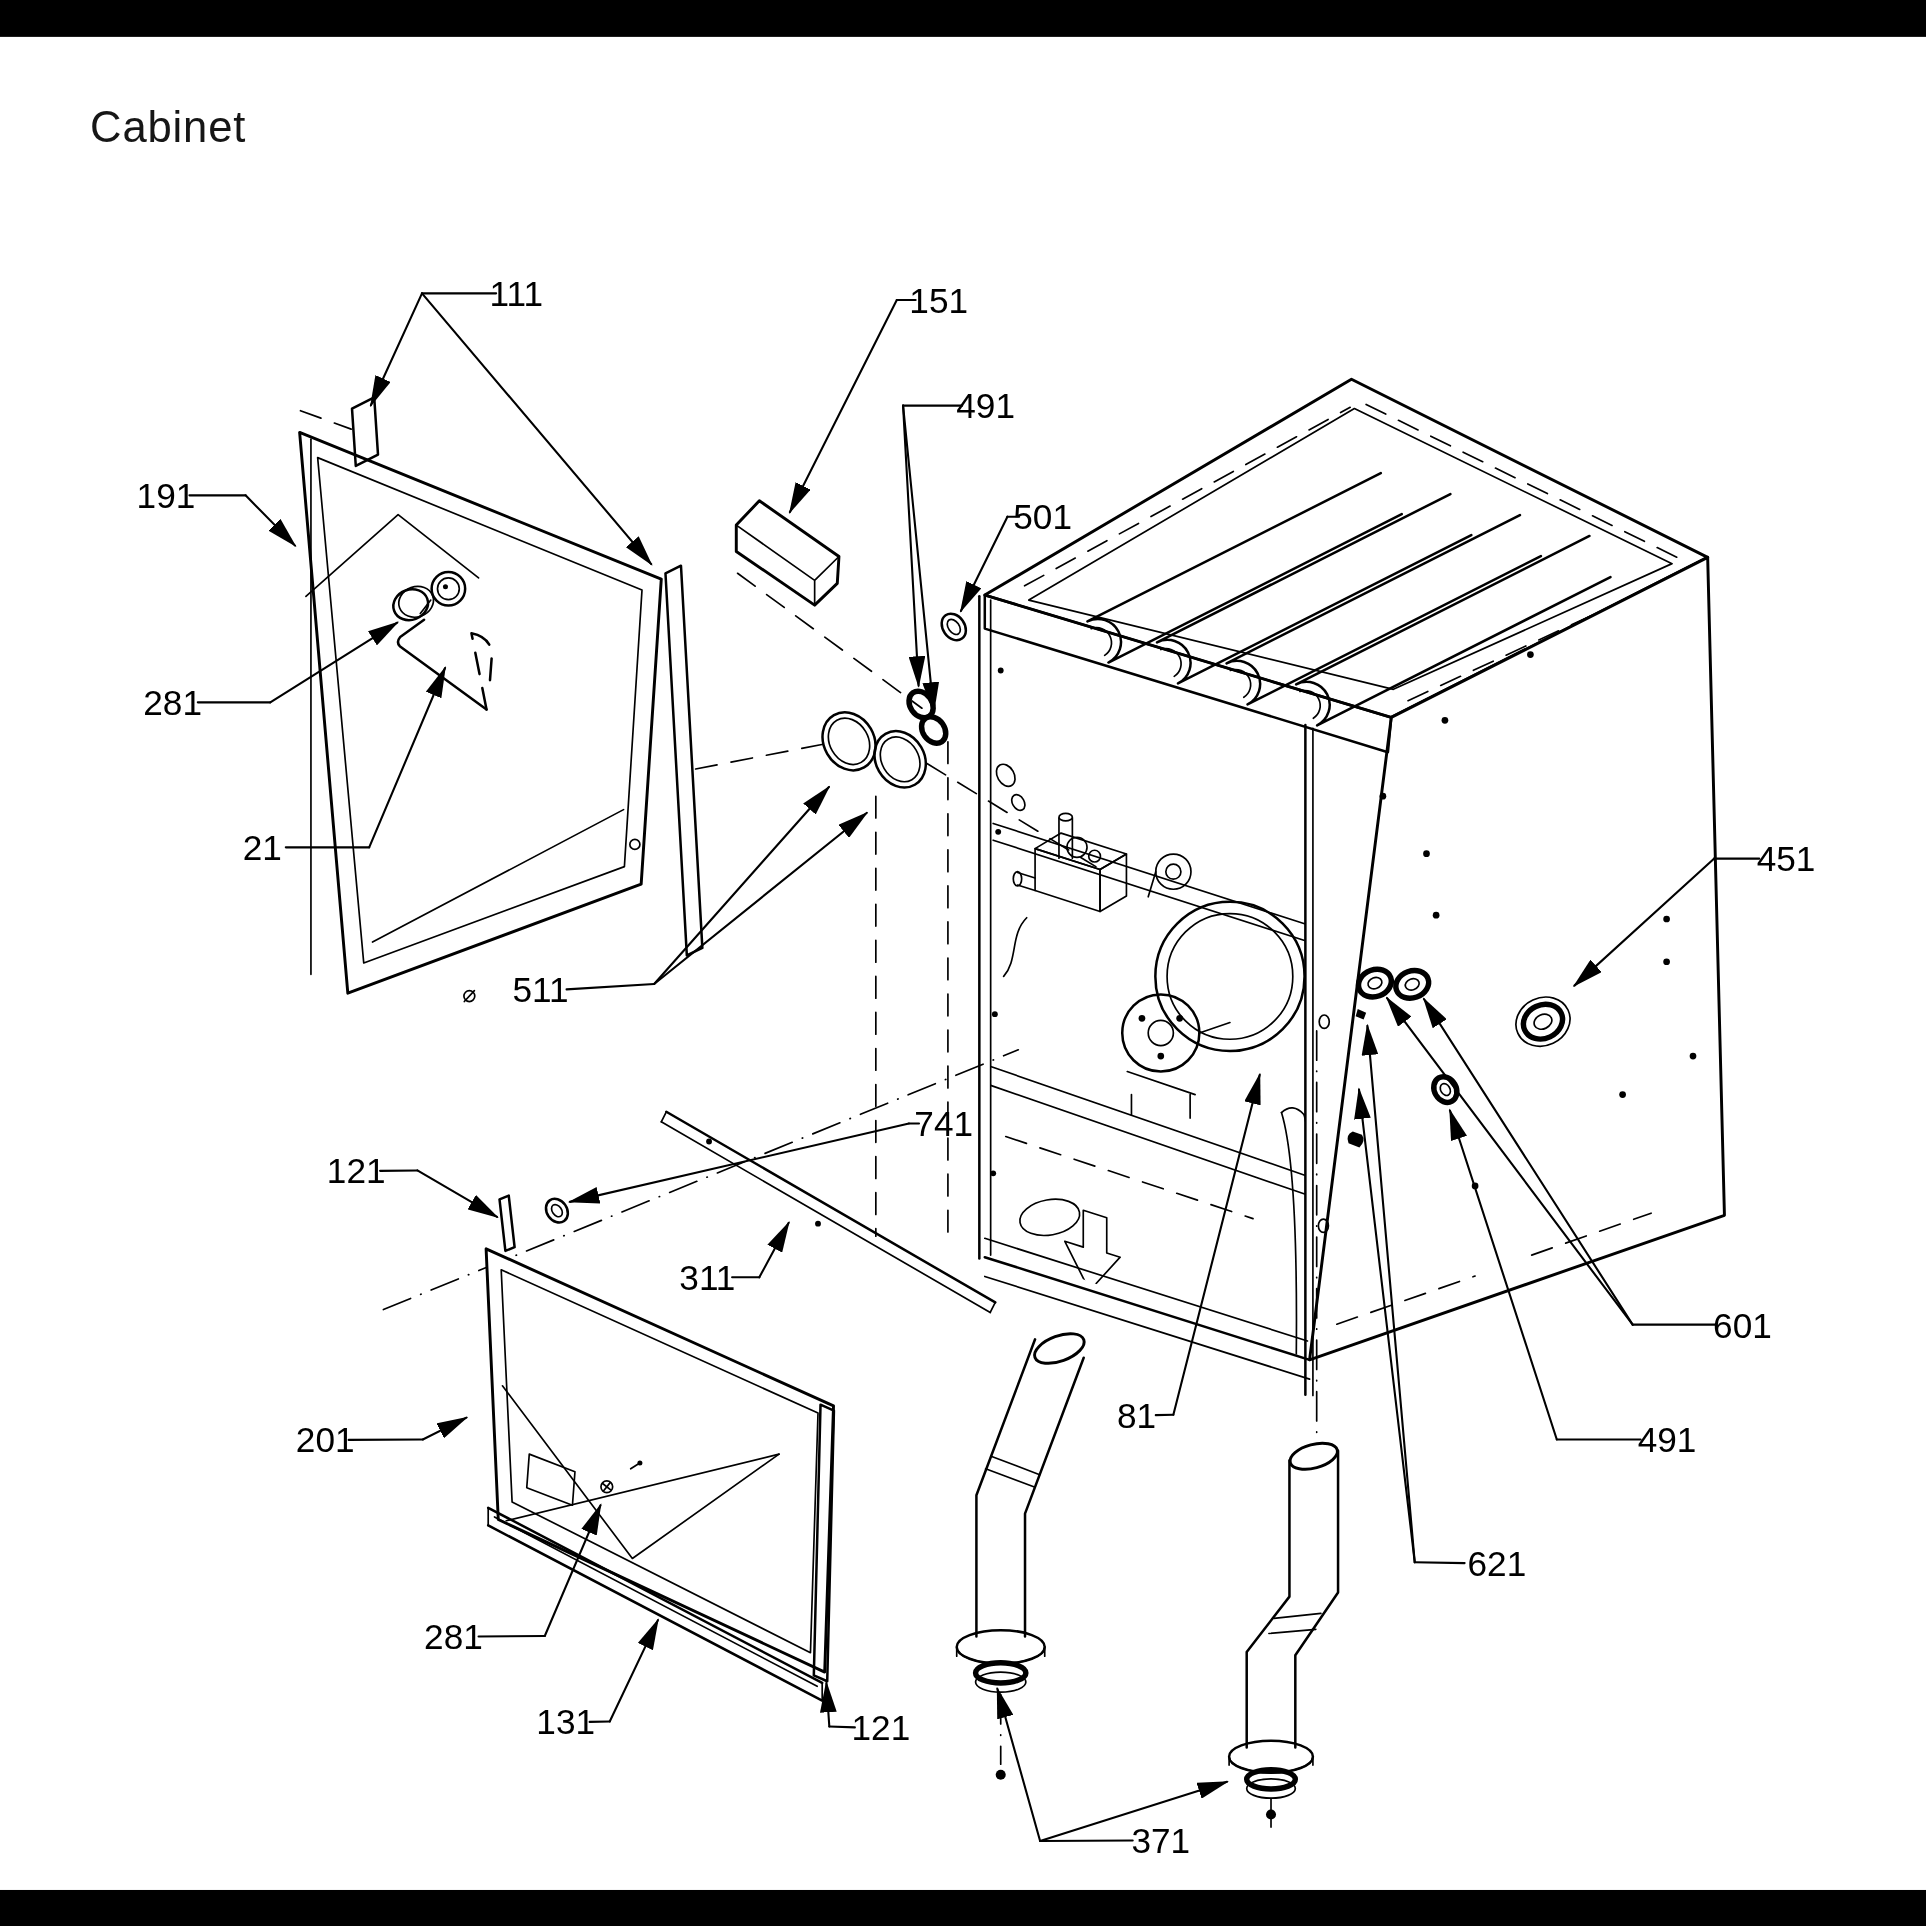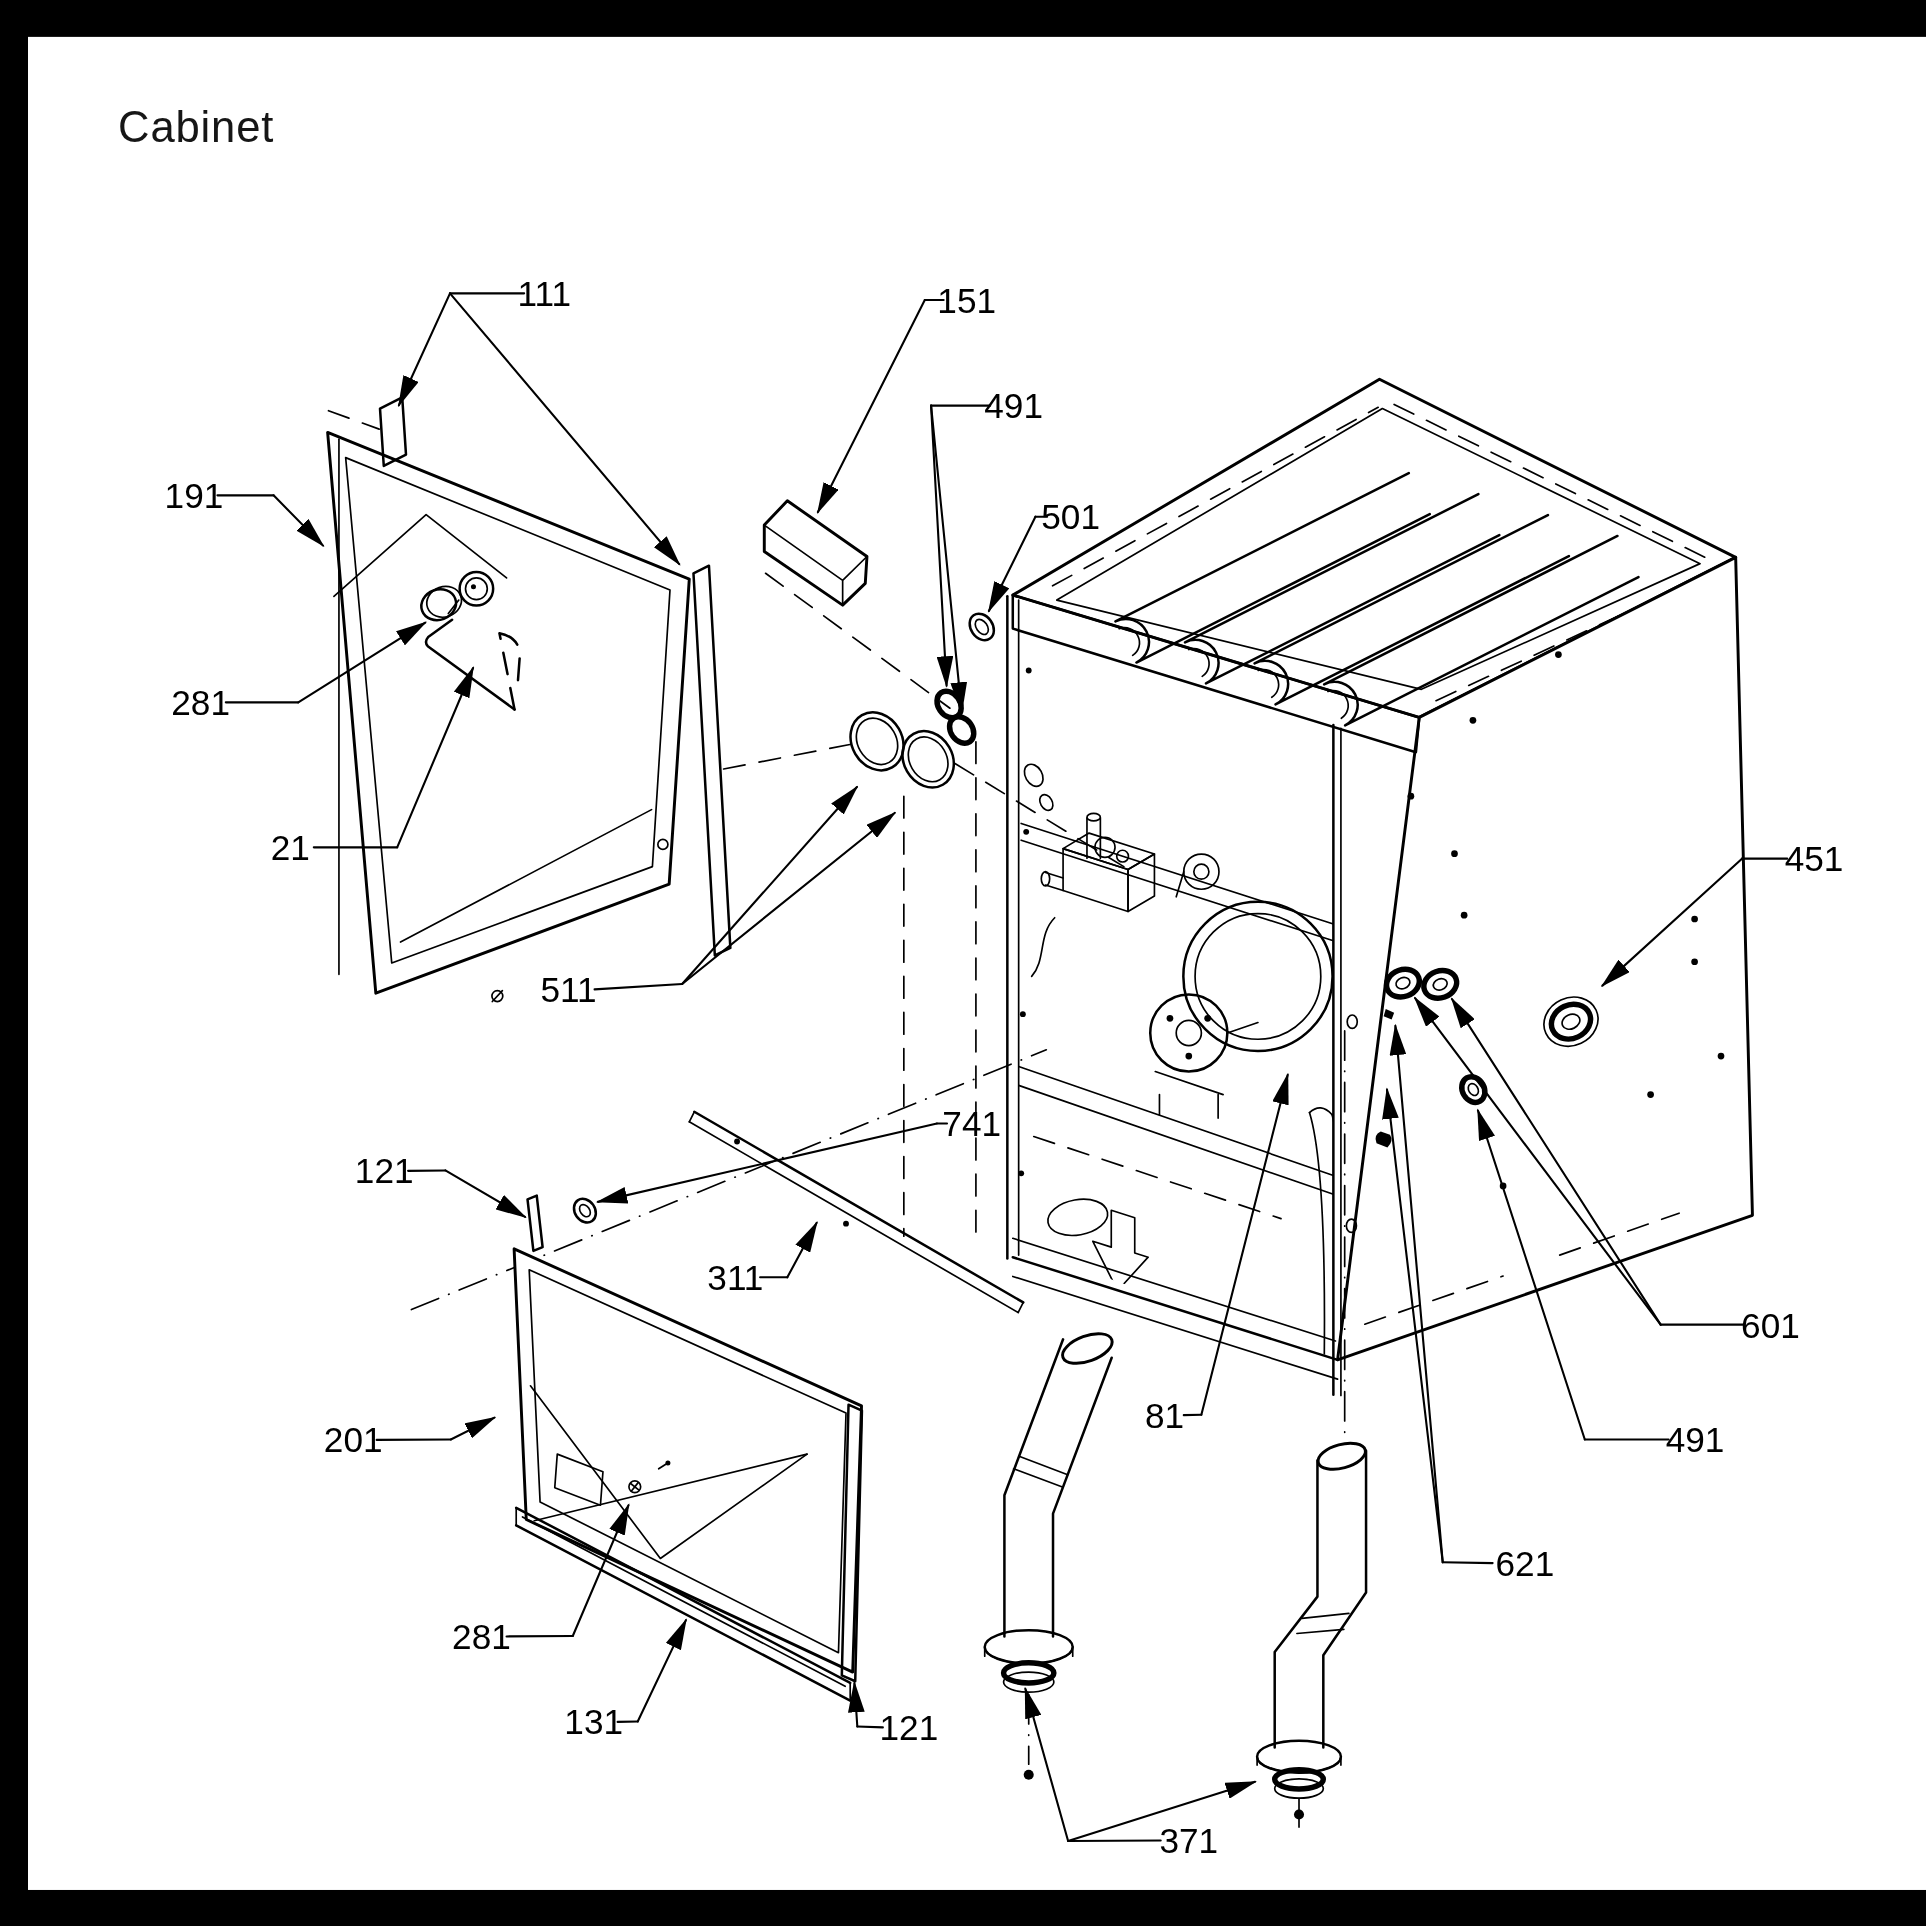--- a/index.html
+++ b/index.html
@@ -1,17 +1,17 @@
 <!DOCTYPE html>
 <html style="font-size:6.7px"><head>
 <meta charset="utf-8">
 <style>
   html,body{margin:0;padding:0;background:#000;}
   body{width:1926px;height:1926px;position:relative;}
-  #stage{position:absolute;inset:0;padding-left:28px;}
+  #stage{position:absolute;inset:0;}
   svg{display:block;width:1926px;height:1926px;}
   .ln{fill:none;stroke:#000;stroke-width:6;stroke-linecap:round;stroke-linejoin:round;}
   .thin{stroke-width:4;}
   .pnl{fill:#fff;stroke:#000;stroke-width:7;stroke-linejoin:round;}
   .wfill{fill:#fff;}
   .dsh{stroke-dasharray:52 34;}
   .dshdot{stroke-dasharray:70 26 1 26;}
   .dk{fill:none;stroke:#000;stroke-width:13;}
   .leader{fill:none;stroke:#000;stroke-width:5;stroke-linecap:round;}
   .lbl{font-family:"Liberation Sans","DejaVu Sans",sans-serif;font-size:84px;fill:#000;}

